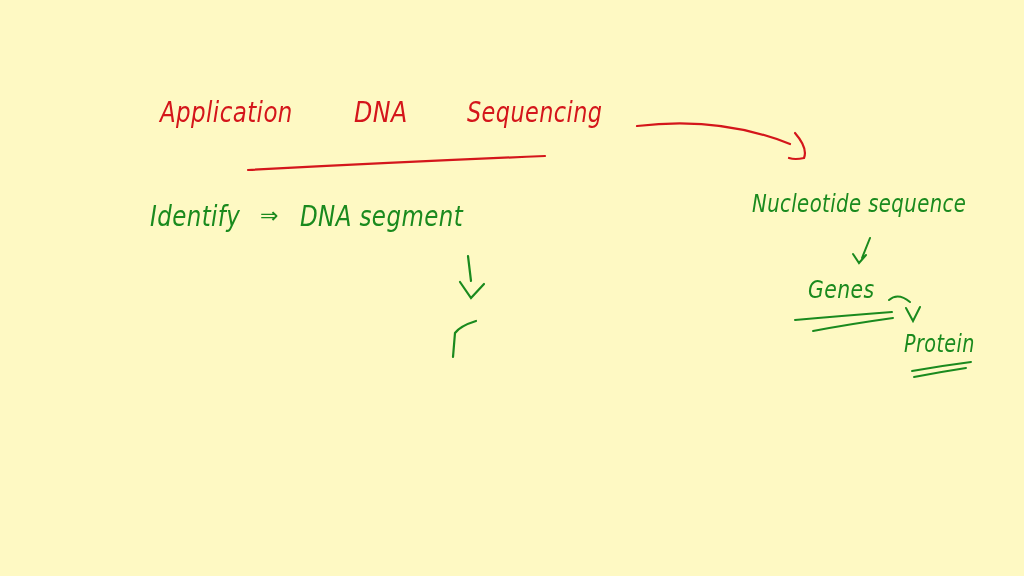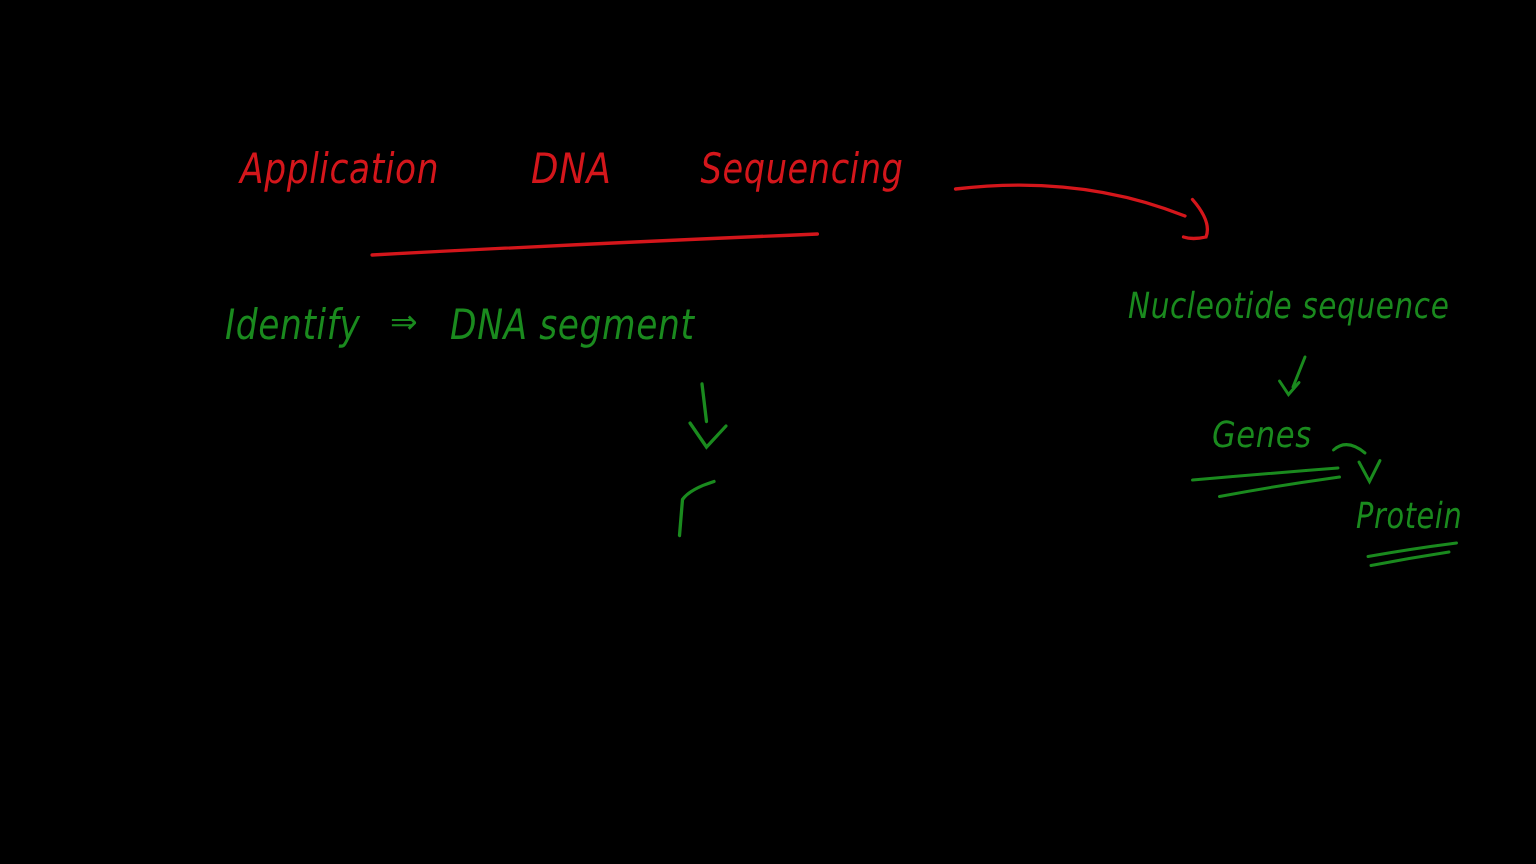--- a/index.html
+++ b/index.html
@@ -1,17 +1,17 @@
 <!DOCTYPE html>
 <html><head>
   <meta charset="utf-8">
   <style>
     html, body { margin: 0; padding: 0; background: #ffffff; }
     body { width: 1024px; height: 576px; position: relative; overflow: hidden; }
-    .board { position: absolute; left: 0; top: 0; width: 1024px; height: 576px; background: #000000; }
+    .board { position: absolute; left: 0; top: 0; width: 1024px; height: 576px; background: #fef9c3; }
     .hw {
       position: absolute;
       font-family: "DejaVu Sans", sans-serif;
       font-style: italic;
       white-space: nowrap;
       letter-spacing: 0.5px;
       transform-origin: left center;
     }
     .red { color: #d4161b; }
     .green { color: #1a8a1e; }

